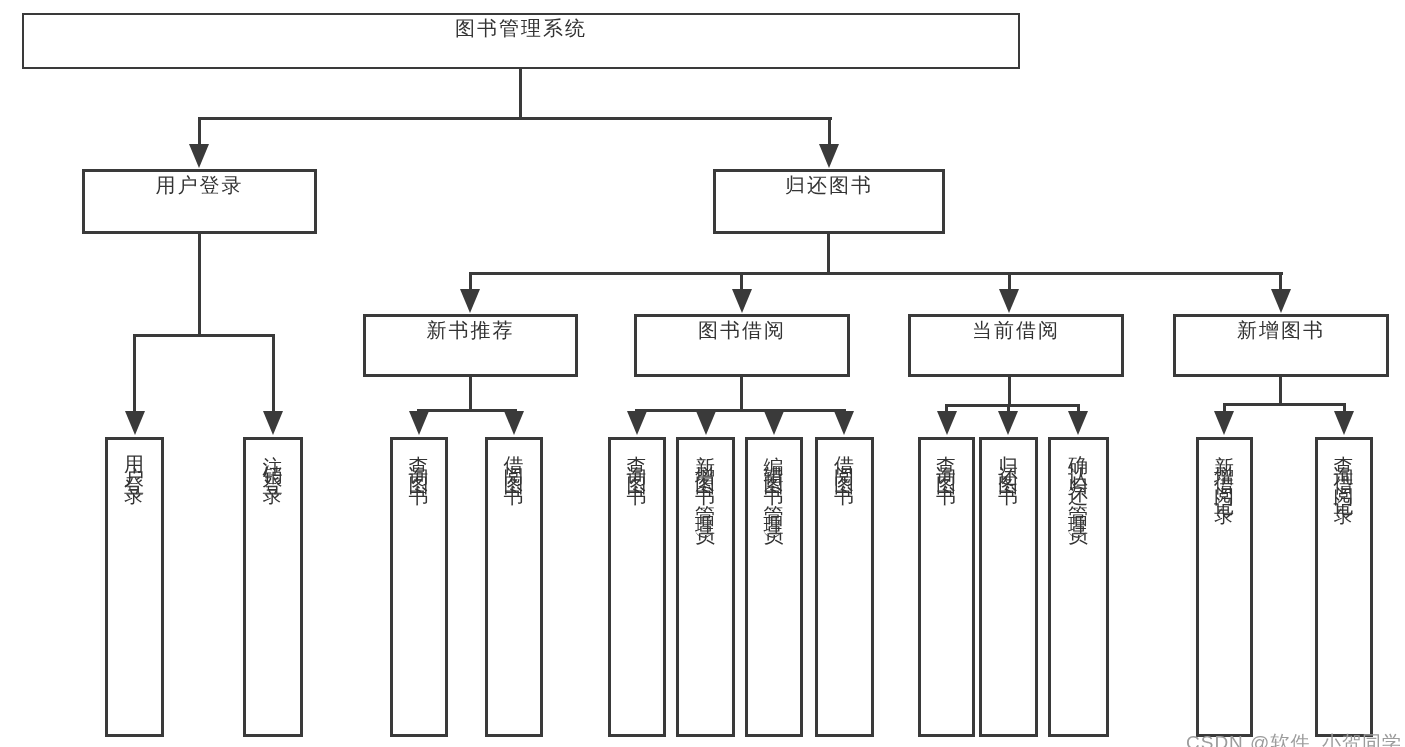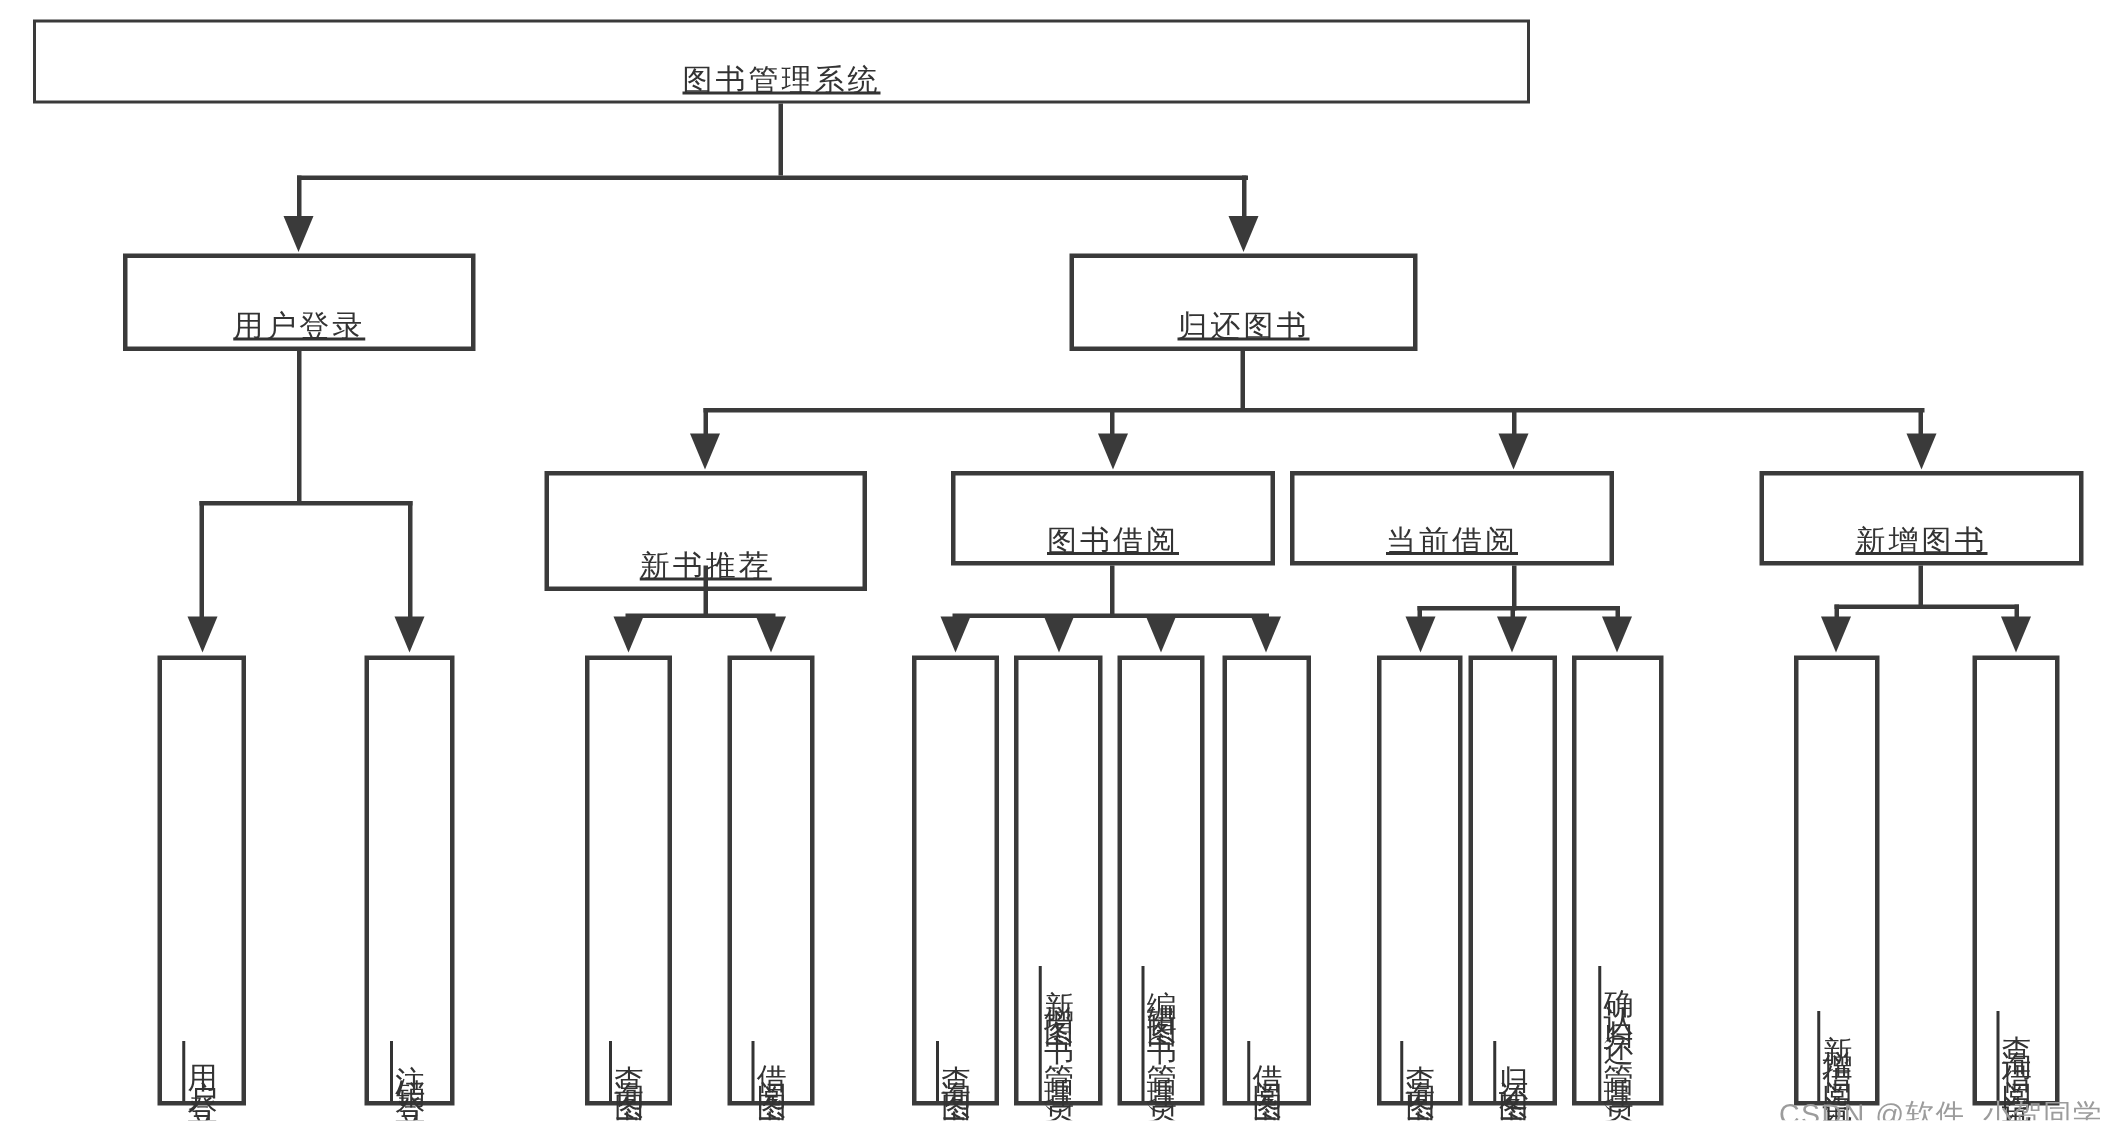--- a/index.html
+++ b/index.html
@@ -2,21 +2,21 @@
 <html><head>
 <meta charset="utf-8">
 <style>
   html,body{margin:0;padding:0;background:#ffffff;}
   #stage{
     position:relative;width:1405px;height:747px;background:#ffffff;overflow:hidden;
     font-family:"Liberation Sans",sans-serif;color:#333333;
   }
   .box{
     position:absolute;box-sizing:border-box;background:#ffffff;
-    border:3px solid #3a3a3a;display:flex;align-items:flex-end;justify-content:center;text-decoration:underline;
+    border:3px solid #3a3a3a;display:flex;align-items:flex-start;justify-content:center;
   }
   .box.root{border-width:2px;}
   .hlabel{
     font-size:20px;letter-spacing:2px;color:#333333;white-space:nowrap;
   }
   .vtext{
     writing-mode:vertical-rl;text-orientation:mixed;
     font-size:20px;letter-spacing:10px;color:#333333;white-space:nowrap;line-height:1;
   }
   .vl{position:absolute;width:3px;background:#3a3a3a;}
@@ -58,27 +58,27 @@
   <div class="hl" style="left:469px;top:272px;width:814px"></div>
   <div class="vl" style="left:469px;top:272px;height:19px"></div>
   <div class="vl" style="left:740px;top:272px;height:19px"></div>
   <div class="vl" style="left:1008px;top:272px;height:19px"></div>
   <div class="vl" style="left:1279px;top:272px;height:19px"></div>
   <div class="ah" style="left:460px;top:289px"></div>
   <div class="ah" style="left:732px;top:289px"></div>
   <div class="ah" style="left:999px;top:289px"></div>
   <div class="ah" style="left:1271px;top:289px"></div>
 
-  <div class="box" style="left:363px;top:314px;width:215px;height:80px">
+  <div class="box" style="left:363px;top:314px;width:215px;height:63px">
     <span class="hlabel">新书推荐</span>
   </div>
   <div class="box" style="left:634px;top:314px;width:216px;height:63px">
     <span class="hlabel">图书借阅</span>
   </div>
-  <div class="box" style="left:860px;top:314px;width:216px;height:63px">
+  <div class="box" style="left:908px;top:314px;width:216px;height:63px">
     <span class="hlabel">当前借阅</span>
   </div>
   <div class="box" style="left:1173px;top:314px;width:216px;height:63px">
     <span class="hlabel">新增图书</span>
   </div>
 
   <div class="vl" style="left:198px;top:234px;height:102px"></div>
   <div class="hl" style="left:133px;top:334px;width:142px"></div>
   <div class="vl" style="left:133px;top:334px;height:80px"></div>
   <div class="vl" style="left:272px;top:334px;height:80px"></div>

